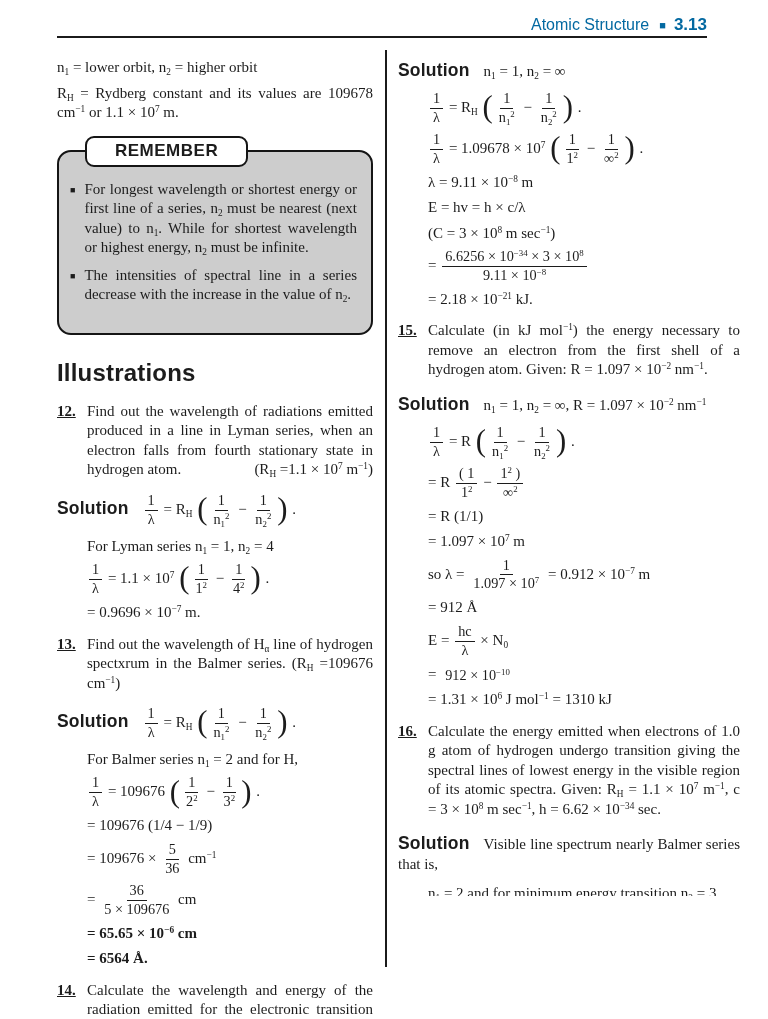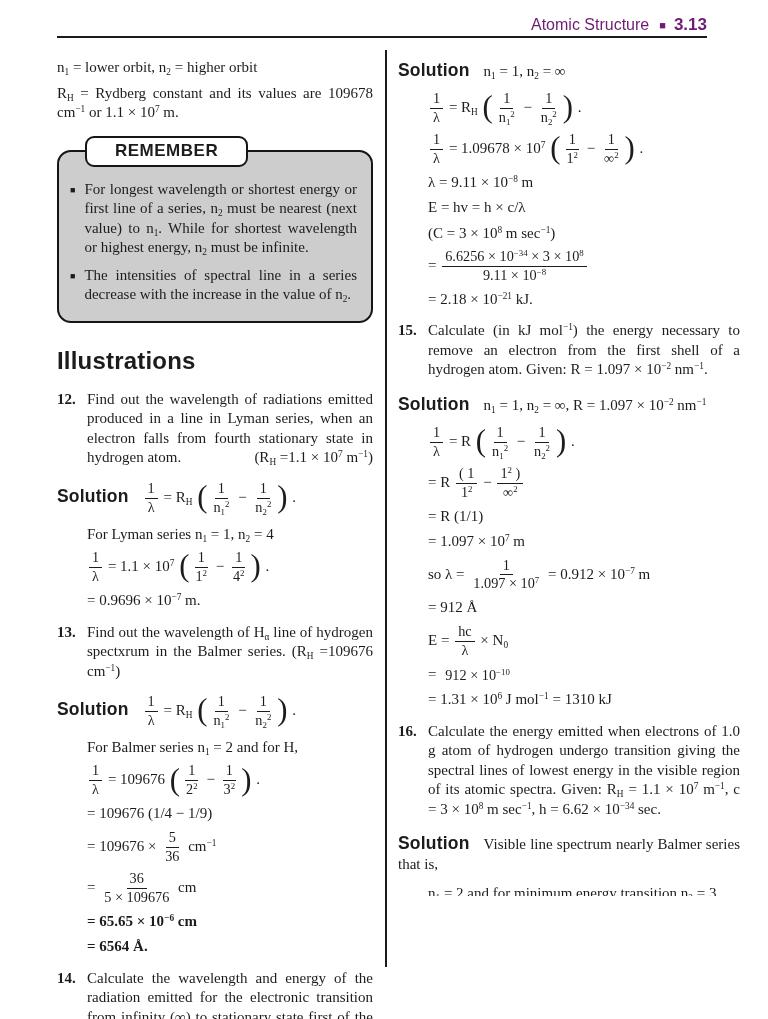--- a/index.html
+++ b/index.html
@@ -2,21 +2,21 @@
 <html><head>
 <meta charset="utf-8">
 <style>
   html,body { margin:0; padding:0; background:#ffffff; }
   .page {
     position:relative; width:768px; height:1019px; overflow:hidden;
     background:#ffffff; color:#1c1c1c;
     font-family:"Liberation Serif", serif; font-size:15px; line-height:1.3;
   }
   
-  .header { position:absolute; top:14px; right:61px; font-family:"Liberation Sans", sans-serif; font-size:16px; color:#701a75; white-space:nowrap; }
+  .header { position:absolute; top:14px; right:61px; font-family:"Liberation Sans", sans-serif; font-size:16px; color:#0369a1; white-space:nowrap; }
   .header .hsq { font-size:11px; margin:0 8px 0 10px; position:relative; top:-1px; }
   .header .hpage { font-weight:700; font-size:17px; }
   .hrule { position:absolute; left:57px; top:36px; width:650px; height:2px; background:#1b1b1b; }
   .vdivider { position:absolute; left:385px; top:50px; width:2px; height:917px; background:#1b1b1b; }
   
   .col { position:absolute; overflow:hidden;margin-top:8px; }
   #col-left  { left:57px;  top:44px; width:316px; height:975px; }
   #col-right { left:398px; top:38px; width:342px; height:850px; }
   
   .line { margin:6px 0; }
@@ -24,25 +24,25 @@
   .justify { text-align:justify; }
   .semibold { font-weight:700; }
   
   .h-illus { font-family:"Liberation Sans", sans-serif; font-weight:700; font-size:24px; margin:22px 0 14px; letter-spacing:0.2px; }
   .sol-label { font-family:"Liberation Sans", sans-serif; font-weight:700; font-size:17.5px; margin-right:14px; letter-spacing:0.2px; }
   .solution { margin:13px 0 9px; }
   .solution.wrap { text-align:justify; }
   .sol-body { font-family:"Liberation Serif", serif; }
   
   .problem { display:flex; margin:12px 0 9px; }
-  .pnum { flex:0 0 30px; font-weight:700; }
+  .pnum { flex:0 0 30px; font-weight:700;text-decoration:underline; }
   .ptext { flex:1; text-align:justify; }
   .given-right { float:right; }
   
-  .remember { position:relative; background:#cdcdcd; border:2.5px solid #151515; border-radius:14px; margin:27px 0 22px; padding:20px 12px 8px 9px; }
+  .remember { position:relative; background:#cdcdcd; border:2.5px solid #151515; border-radius:14px; margin:27px 0 22px; padding:20px 12px 20px 9px; }
   .rem-label { position:absolute; top:-16px; left:26px; background:#ffffff; border:2.5px solid #151515; border-radius:9px; padding:2px 28px 3px; font-family:"Liberation Sans", sans-serif; font-weight:700; font-size:17px; letter-spacing:0.5px; }
   .rem-item { display:flex; gap:9px; margin:8px 2px; text-align:justify; }
   .rem-item .sq { flex:0 0 auto; font-size:9px; line-height:2.3; }
   .rem-text { flex:1; }
   
   .frac { display:inline-flex; flex-direction:column; align-items:center; vertical-align:middle; margin:0 2px; line-height:1.12; font-size:0.95em; text-align:center; }
   .fn { padding:0 3px 1px; border-bottom:1.4px solid #1c1c1c; }
   .fd { padding:1px 3px 0; }
   .bp { font-family:"Liberation Serif", serif; font-size:2.05em; font-weight:400; vertical-align:middle; line-height:0; margin:0 1px; position:relative; top:-0.04em; }
   sub, sup { font-size:0.62em; line-height:0; }

